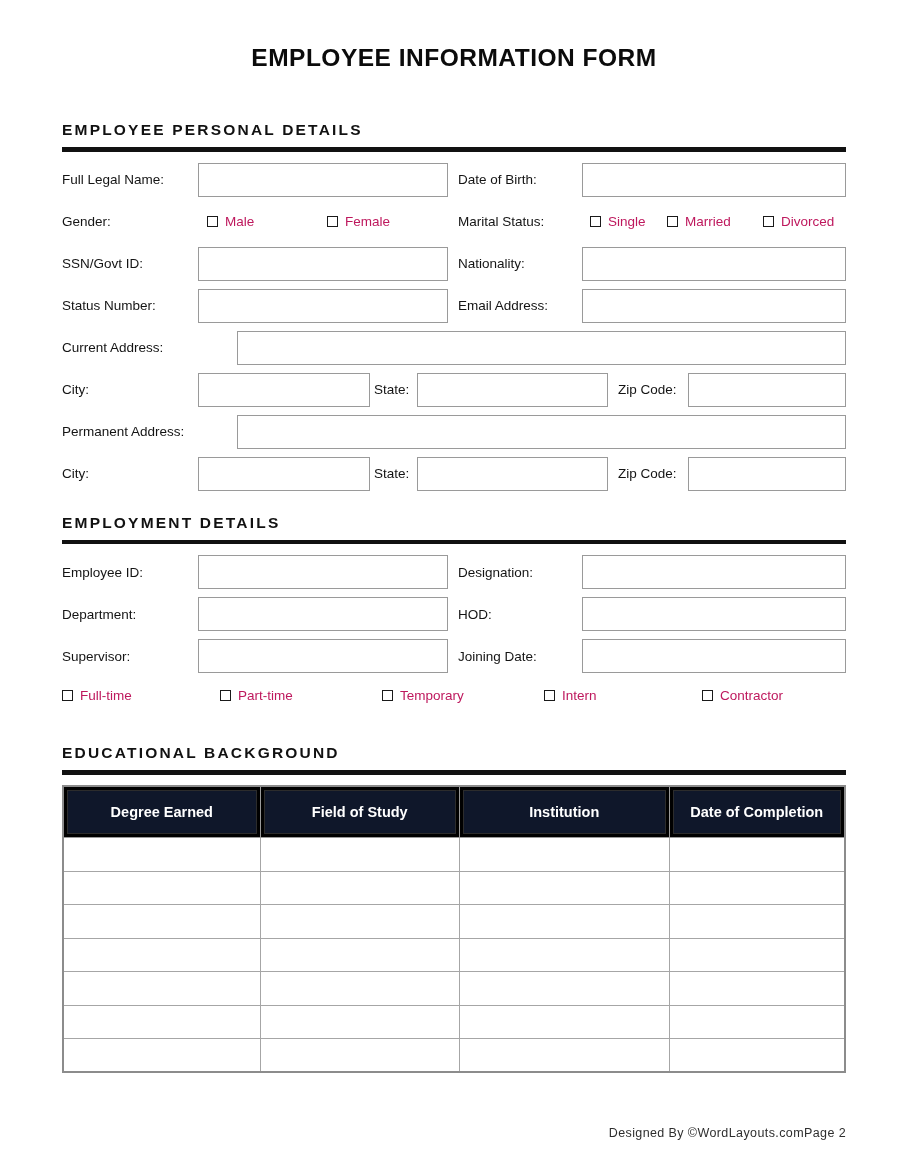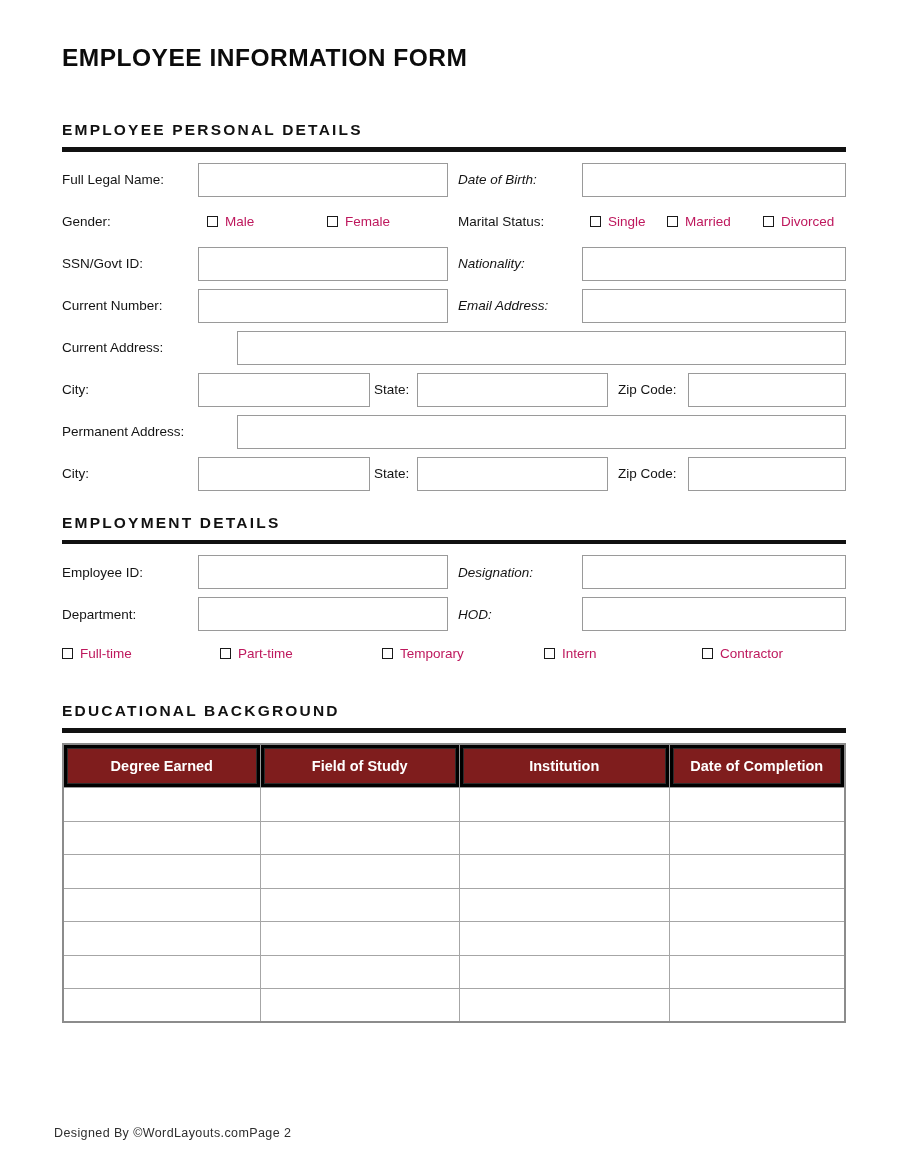--- a/index.html
+++ b/index.html
@@ -12,21 +12,21 @@
     font-family: "Liberation Sans", sans-serif;
     color: #000000;
     overflow: hidden;
   }
   .content { padding: 0 54px 0 62px; }
 
   .title {
     margin-top: 44px;
     height: 28px;
     line-height: 28px;
-    text-align: left;
+    text-align: center;
     font-size: 24.5px;
     font-weight: bold;
     letter-spacing: 0.5px;
     color: #0b0b0b;
   }
 
   .section-heading {
     font-size: 15.5px;
     font-weight: bold;
     letter-spacing: 2.2px;
@@ -49,21 +49,21 @@
     height: 34px;
     margin-bottom: 8px;
   }
   .g-main   { grid-template-columns: 136px 250px 134px 1fr; }
   .g-wide   { grid-template-columns: 136px 1fr; gap: 39px; }
   .g-csz    { grid-template-columns: 136px 172px 47px 191px 80px 1fr; }
   .g-gender { grid-template-columns: 136px 120px 140px 132px 77px 96px 1fr; }
   .g-types  { grid-template-columns: 158px 162px 162px 158px 1fr; height: 28px; margin: 6px 0 16px 0; }
 
   .lbl { font-size: 13.5px; color: #141414; white-space: nowrap; }
-  .lbl2 { padding-left: 10px; font-style: italic; }
+  .lbl2 { padding-left: 10px; }
   .lbl-state { padding-left: 4px; }
   .lbl-zip { padding-left: 10px; }
 
   .box {
     width: 100%;
     height: 34px;
     border: 1.4px solid #9a9a9a;
     background: #ffffff;
     outline: none;
     font-family: "Liberation Sans", sans-serif;
@@ -87,42 +87,42 @@
   .type-label-row { margin-top: 4px; height: 24px; display: flex; align-items: center; }
 
   table.edu {
     width: 100%;
     border-collapse: collapse;
     table-layout: fixed;
     margin-top: 10px;
     border: 2px solid #8c8c8c;
   }
   table.edu th {
-    background: #7f1d1d;
+    background: #0f172a;
     color: #ffffff;
     font-size: 14.5px;
     font-weight: bold;
-    height: 44px;
+    height: 52px;
     text-align: center;
     border: 1px solid #9a9a9a;
     box-shadow: inset 0 0 0 3px #000000, inset 0 0 0 4px #2c2c2c;
   }
   table.edu td {
     height: 33.5px;
     border: 1px solid #a6a6a6;
     background: #ffffff;
   }
 
   .footer {
     position: absolute;
     left: 54px;
     right: 54px;
     top: 1126px;
     display: flex;
-    justify-content: flex-start;
+    justify-content: flex-end;
     font-size: 12.5px;
     letter-spacing: 0.4px;
     color: #2e2e2e;
   }
 </style>
 </head>
 <body>
 
 <div class="page">
   <div class="content">
@@ -166,21 +166,21 @@
       </div>
 
       <div class="frow g-main">
         <div class="lbl">SSN/Govt ID:</div>
         <input type="text" class="box" style="">
         <div class="lbl lbl2">Nationality:</div>
         <input type="text" class="box" style="">
       </div>
 
       <div class="frow g-main">
-        <div class="lbl">Current Number:</div>
+        <div class="lbl">Status Number:</div>
         <input type="text" class="box" style="">
         <div class="lbl lbl2">Email Address:</div>
         <input type="text" class="box" style="">
       </div>
 
       <div class="frow g-wide">
         <div class="lbl">Current Address:</div>
         <input type="text" class="box" style="">
       </div>
 
@@ -219,20 +219,26 @@
         <input type="text" class="box" style="">
       </div>
 
       <div class="frow g-main">
         <div class="lbl">Department:</div>
         <input type="text" class="box" style="">
         <div class="lbl lbl2">HOD:</div>
         <input type="text" class="box" style="">
       </div>
 
+      <div class="frow g-main">
+        <div class="lbl">Supervisor:</div>
+        <input type="text" class="box" style="">
+        <div class="lbl lbl2">Joining Date:</div>
+        <input type="text" class="box" style="">
+      </div>
 
 
       <div class="frow g-types">
         <div class="cbx-item">
           <span class="cbx"></span>
           <span>Full-time</span>
         </div>
         <div class="cbx-item">
           <span class="cbx"></span>
           <span>Part-time</span>

